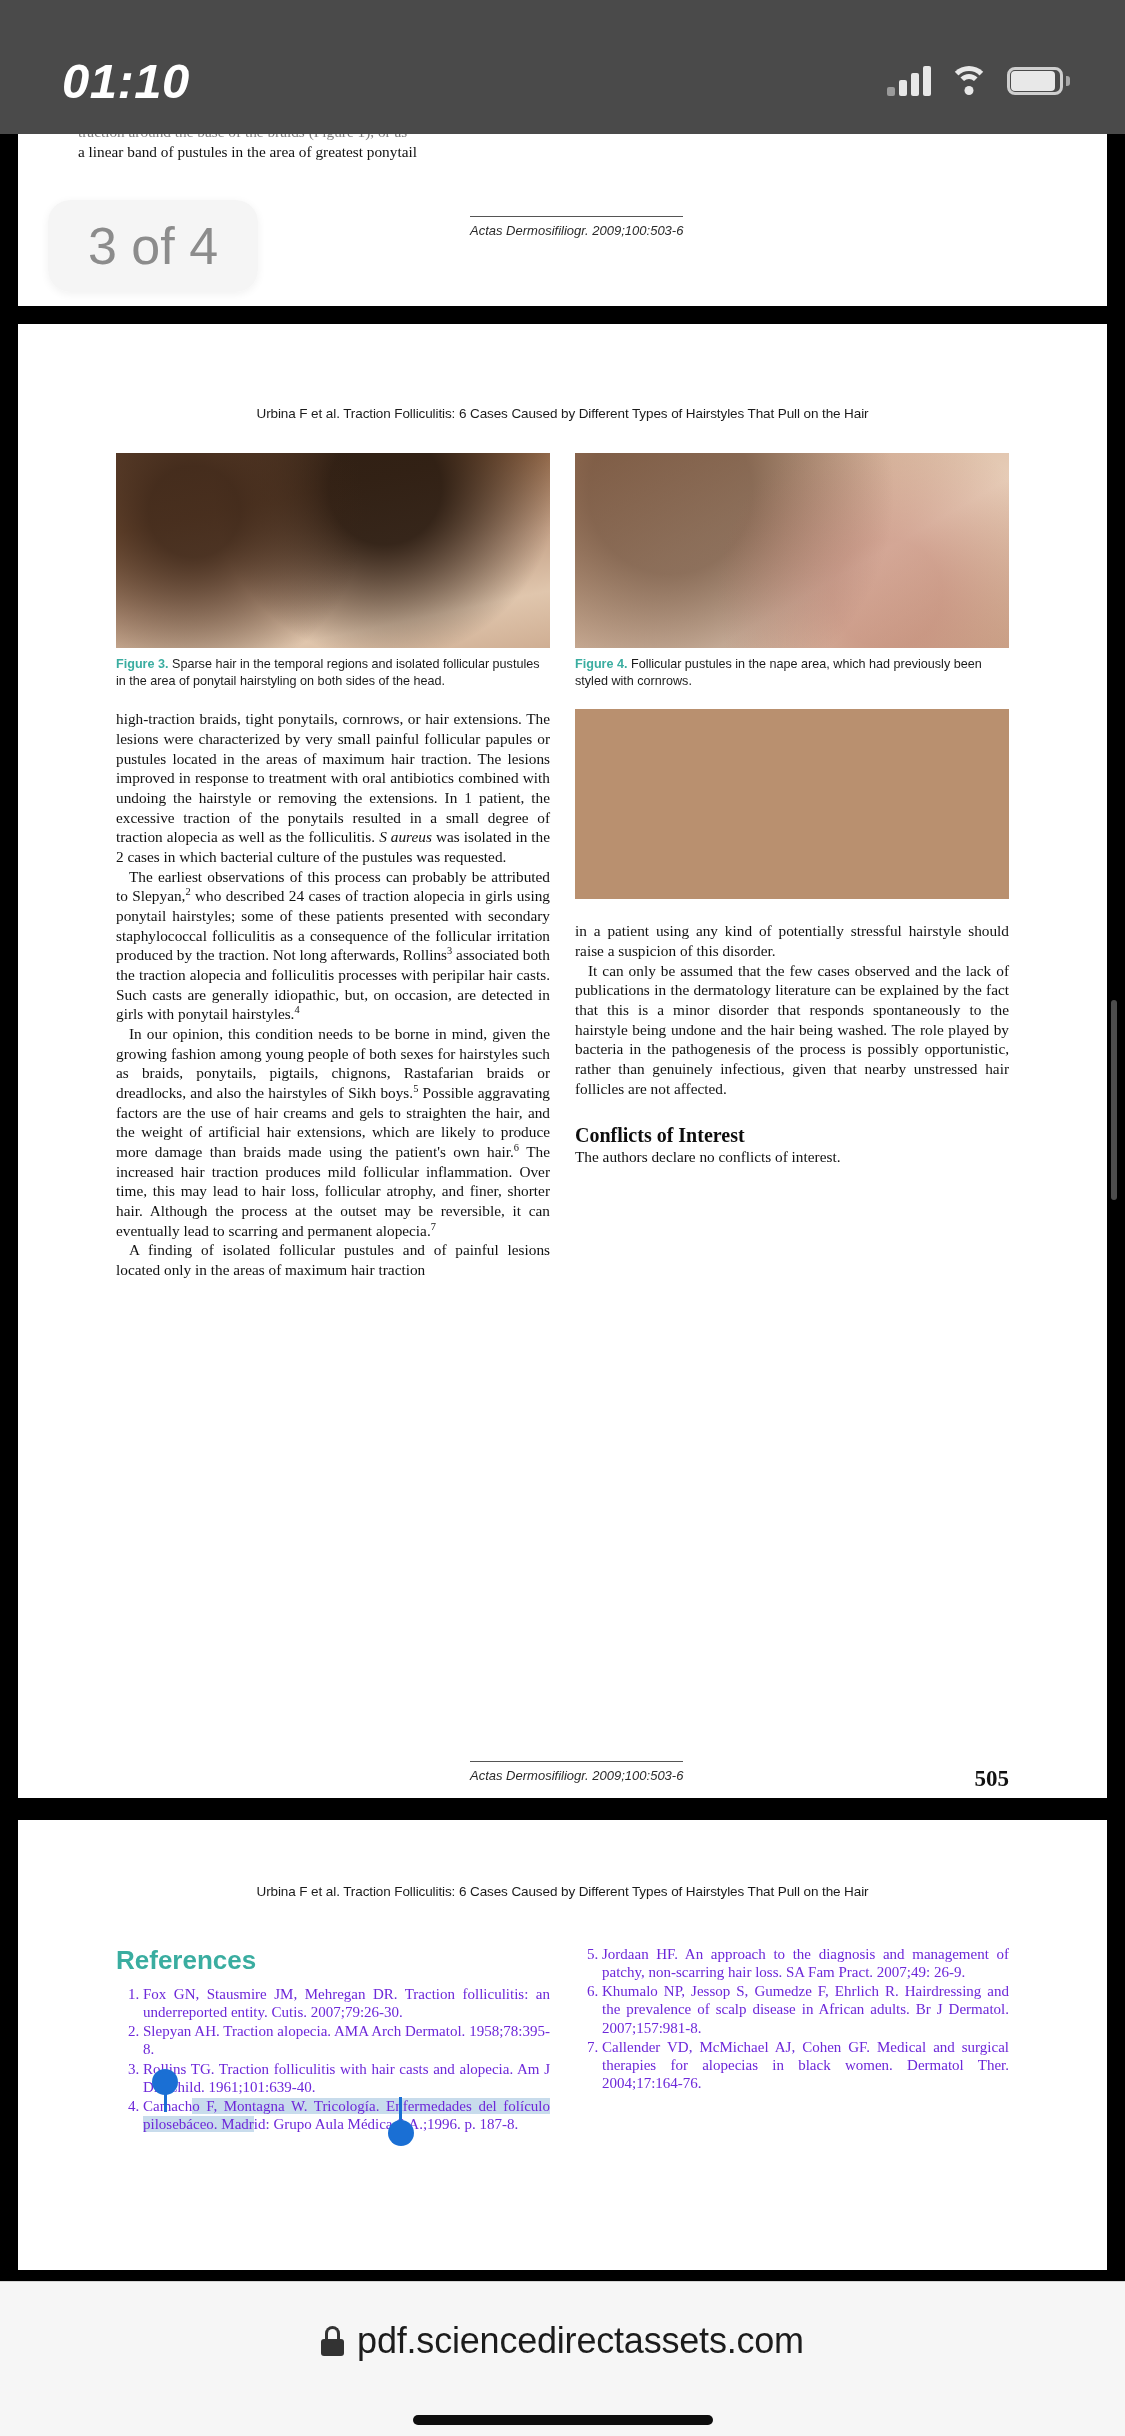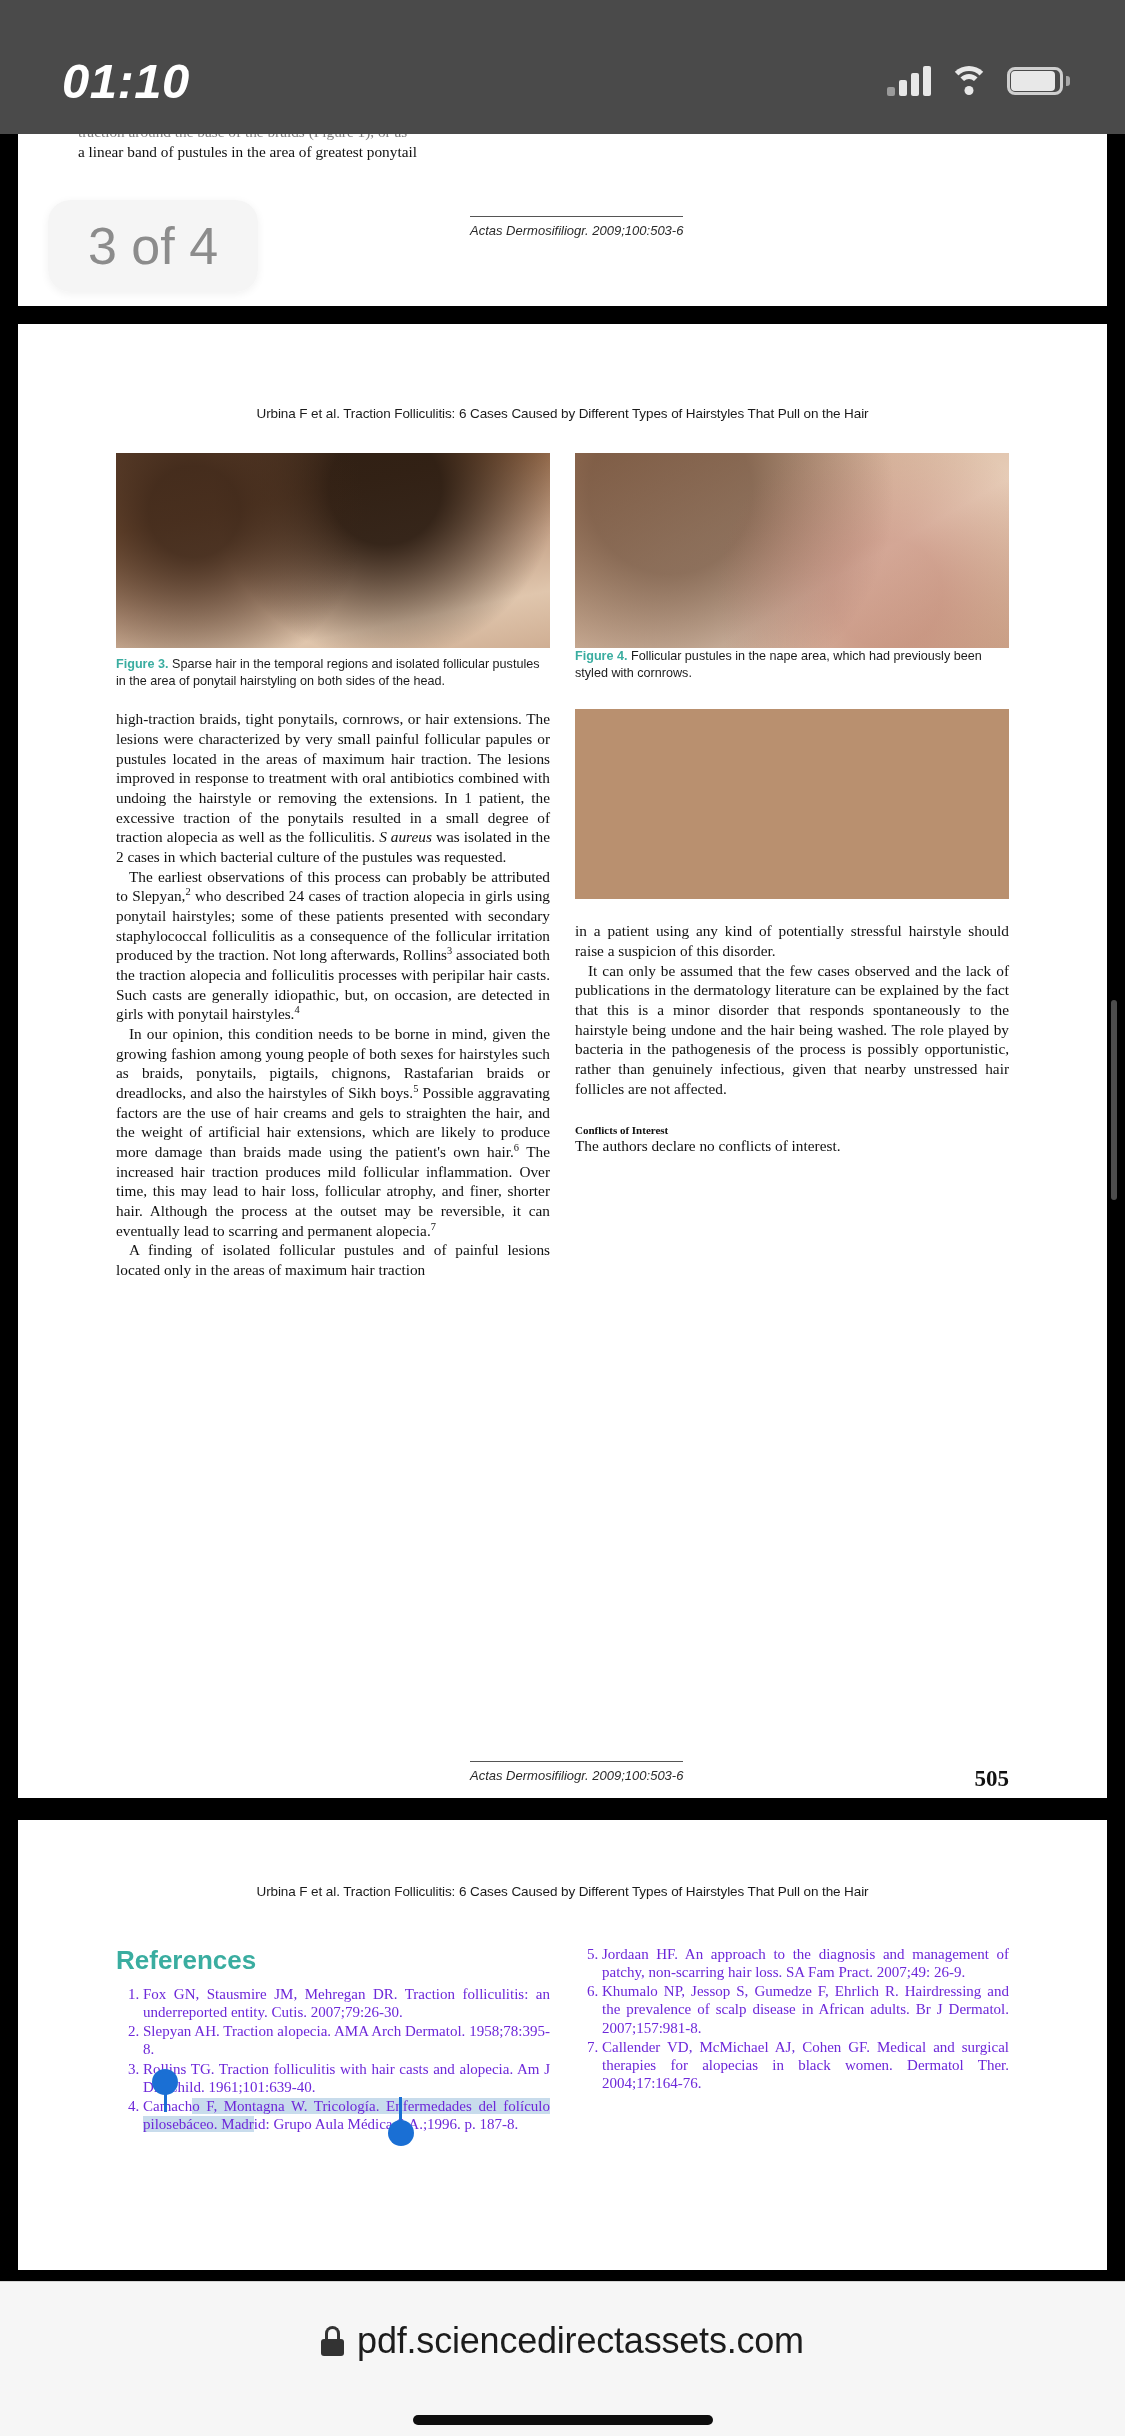--- a/index.html
+++ b/index.html
@@ -187,21 +187,21 @@
 
   .page-num {
     font-family: "Liberation Serif", serif;
     font-size: 23px;
     font-weight: bold;
     color: #111;
   }
 
   .sect-head {
     font-family: "Liberation Serif", serif;
-    font-size: 11px;
+    font-size: 20px;
     font-weight: bold;
     color: #0d0d0d;
   }
 
   .refs-title {
     font-family: "Liberation Sans", sans-serif;
     font-size: 26px;
     font-weight: bold;
     color: #3aada0;
     margin-bottom: 9px;
@@ -343,21 +343,21 @@
         <div style="display:flex;gap:25px;margin-top:32px;">
           <div style="width:450px;">
             <div class="fig-img photo-a" style="height:195px;"></div>
             <div class="fig-caption" style="margin-top:8px;">
               <span class="lbl">Figure 3.</span>
               <span>Sparse hair in the temporal regions and isolated follicular pustules in the area of ponytail hairstyling on both sides of the head.</span>
             </div>
           </div>
           <div style="width:450px;">
             <div class="fig-img photo-b" style="height:195px;"></div>
-            <div class="fig-caption" style="">
+            <div class="fig-caption" style="margin-top:8px;">
               <span class="lbl">Figure 4.</span>
               <span>Follicular pustules in the nape area, which had previously been styled with cornrows.</span>
             </div>
           </div>
         </div>
 
         <div style="display:flex;gap:25px;margin-top:20px;">
 
           <div style="width:450px;" class="body-col">
             <p class="noind">high-traction braids, tight ponytails, cornrows, or hair extensions. The lesions were characterized by very small painful follicular papules or pustules located in the areas of maximum hair traction. The lesions improved in response to treatment with oral antibiotics combined with undoing the hairstyle or removing the extensions. In 1 patient, the excessive traction of the ponytails resulted in a small degree of traction alopecia as well as the folliculitis. <i>S aureus</i> was isolated in the 2 cases in which bacterial culture of the pustules was requested.</p>

